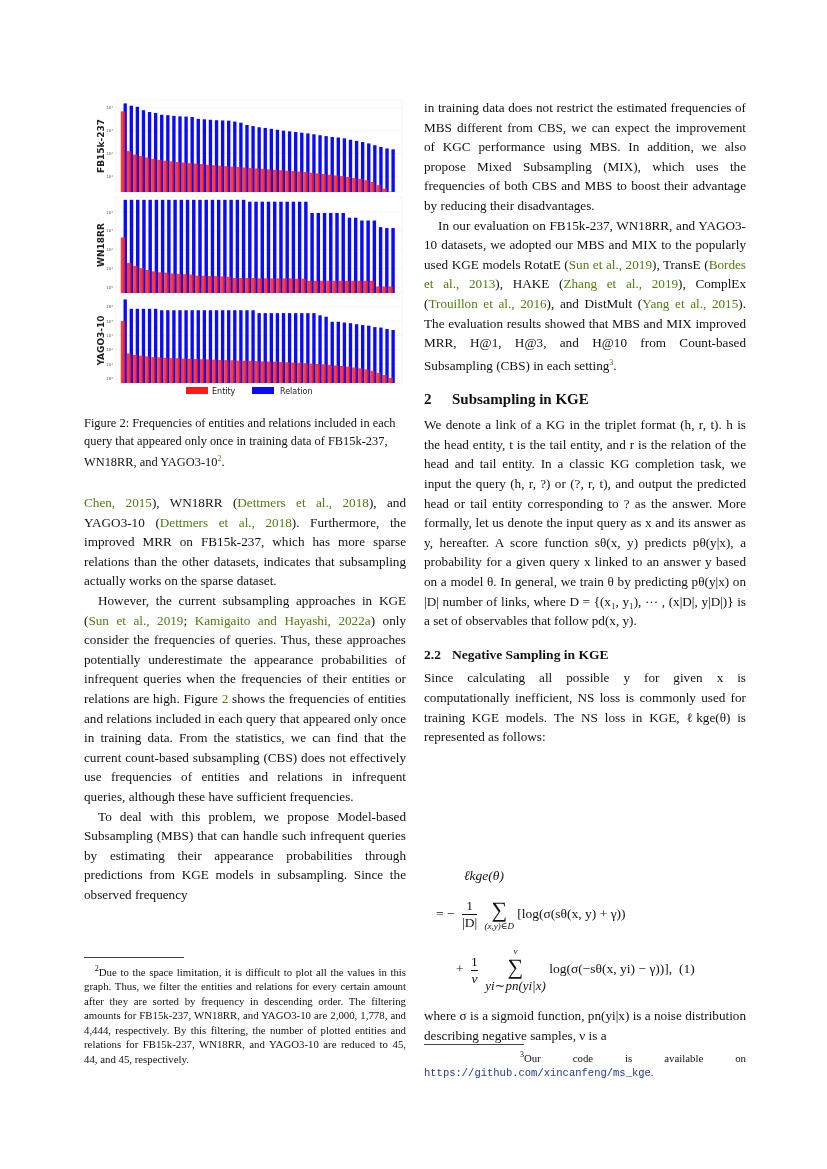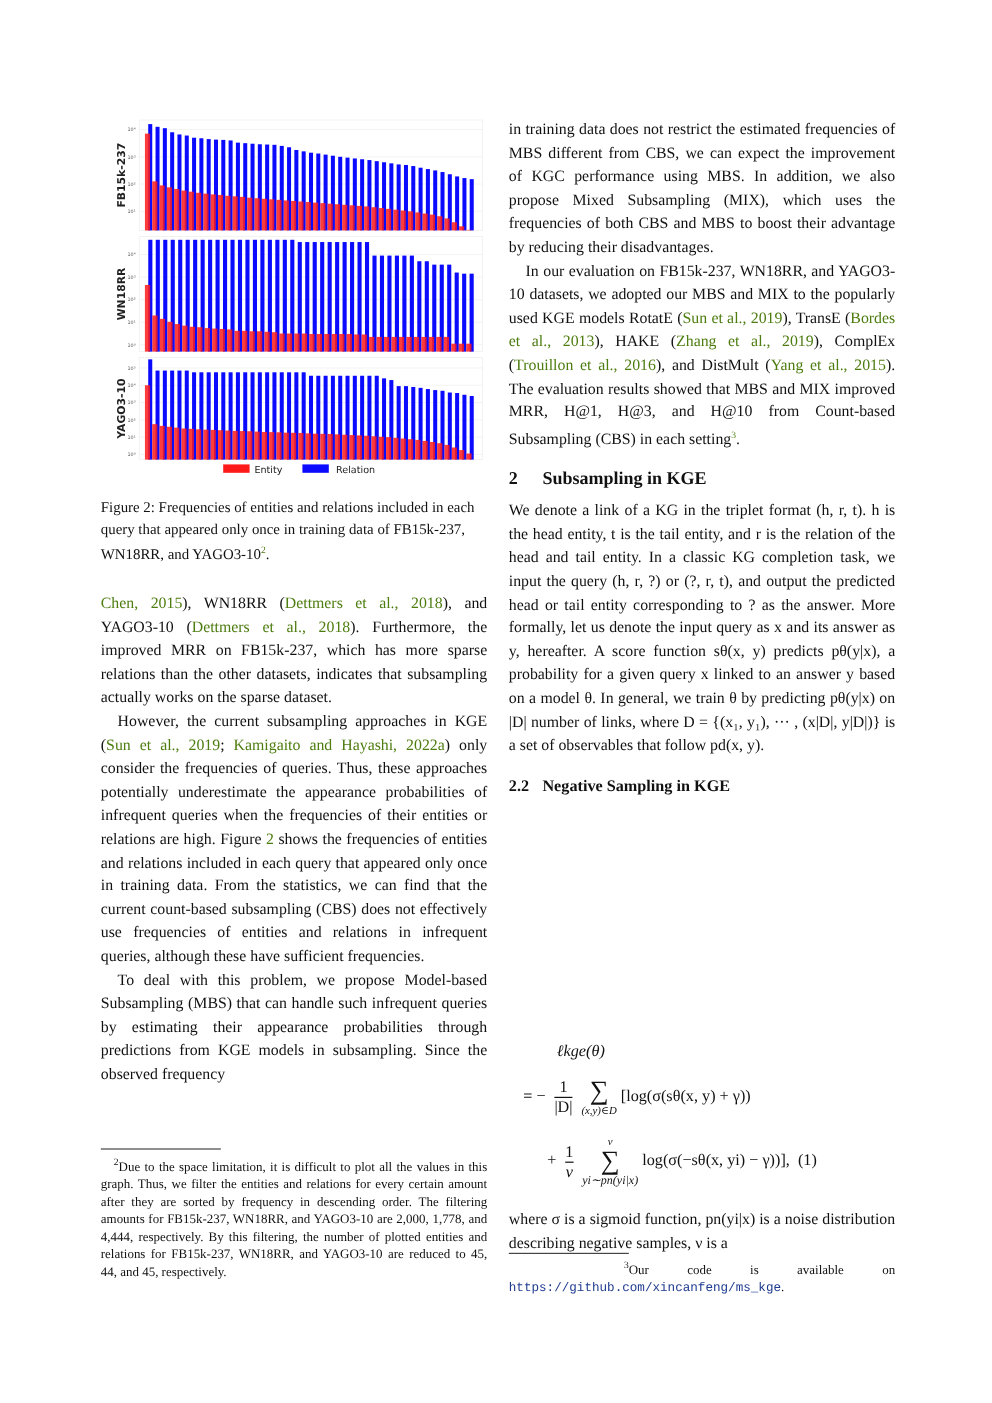--- a/index.html
+++ b/index.html
@@ -364,32 +364,33 @@
 </div>
 
 <div class="col" style="left:424px;top:98px;">
   <p>in training data does not restrict the estimated frequencies of MBS different from CBS, we can expect the improvement of KGC performance using MBS. In addition, we also propose Mixed Subsampling (MIX), which uses the frequencies of both CBS and MBS to boost their advantage by reducing their disadvantages.</p>
   <p class="indent"><span>In our evaluation on FB15k-237, WN18RR, and YAGO3-10 datasets, we adopted our MBS and MIX to the popularly used KGE models RotatE (</span><span class="cite">Sun et al., 2019</span><span>), TransE (</span><span class="cite">Bordes et al., 2013</span><span>), HAKE (</span><span class="cite">Zhang et al., 2019</span><span>), ComplEx (</span><span class="cite">Trouillon et al., 2016</span><span>), and DistMult (</span><span class="cite">Yang et al., 2015</span><span>). The evaluation results showed that MBS and MIX improved MRR, H@1, H@3, and H@10 from Count-based Subsampling (CBS) in each setting</span><sup class="cite">3</sup><span>.</span></p>
   <div style="height:14px"></div>
   <div class="h1"><span>2</span><b>Subsampling in KGE</b></div>
   <p>We denote a link of a KG in the triplet format (h, r, t). h is the head entity, t is the tail entity, and r is the relation of the head and tail entity. In a classic KG completion task, we input the query (h, r, ?) or (?, r, t), and output the predicted head or tail entity corresponding to ? as the answer. More formally, let us denote the input query as x and its answer as y, hereafter. A score function sθ(x, y) predicts pθ(y|x), a probability for a given query x linked to an answer y based on a model θ. In general, we train θ by predicting pθ(y|x) on |D| number of links, where D = {(x₁, y₁), ··· , (x|D|, y|D|)} is a set of observables that follow pd(x, y).</p>
   <div style="height:14px"></div>
   <div class="h2"><span>2.2</span><b>Negative Sampling in KGE</b></div>
+  <p>Since calculating all possible y for given x is computationally inefficient, NS loss is commonly used for training KGE models. The NS loss in KGE, ℓkge(θ) is represented as follows:</p>
 </div>
 
 <div class="eq">
   <div class="line" style="left:22px;top:0px;margin-left:14px;"><i>ℓkge(θ)</i></div>
   <div class="line" style="left:8px;top:30px;"><span>= −</span>
     <span style="display:inline-block;vertical-align:middle;text-align:center;margin:0 4px;"><span style="display:block;border-bottom:1px solid #111;">1</span><span style="display:block;">|D|</span></span>
     <span style="display:inline-block;vertical-align:middle;text-align:center;"><span style="display:block;font-size:22px;line-height:22px;">∑</span><span style="display:block;font-size:9px;font-style:italic;">(x,y)∈D</span></span>
     <span>[log(σ(sθ(x, y) + γ))</span>
   </div>
   <div class="line" style="left:28px;top:78px;"><span>+</span>
     <span style="display:inline-block;vertical-align:middle;text-align:center;margin:0 4px;"><span style="display:block;border-bottom:1px solid #111;">1</span><span style="display:block;font-style:italic;">ν</span></span>
-    <span style="display:inline-block;vertical-align:middle;text-align:center;"><span style="display:block;font-size:9px;font-style:italic;">ν</span><span style="display:block;font-size:22px;line-height:22px;">∑</span><span style="display:block;font-size:10px;font-style:italic;font-family:Liberation Serif, serif;">yi∼pn(yi|x)</span></span>
+    <span style="display:inline-block;vertical-align:middle;text-align:center;"><span style="display:block;font-size:9px;font-style:italic;">ν</span><span style="display:block;font-size:22px;line-height:22px;">∑</span><span style="display:block;font-size:13px;font-style:italic;">yi∼pn(yi|x)</span></span>
     <span>log(σ(−sθ(x, yi) − γ))],</span>&nbsp;&nbsp;<span>(1)</span>
   </div>
 </div>
 
 <div class="col" style="left:424px;top:1006px;">
   <p>where σ is a sigmoid function, pn(yi|x) is a noise distribution describing negative samples, ν is a</p>
 </div>
 
 <div class="fnrule" style="left:424px;top:1044px;"></div>
 <div class="fn" style="left:424px;top:1048px;width:322px;">

